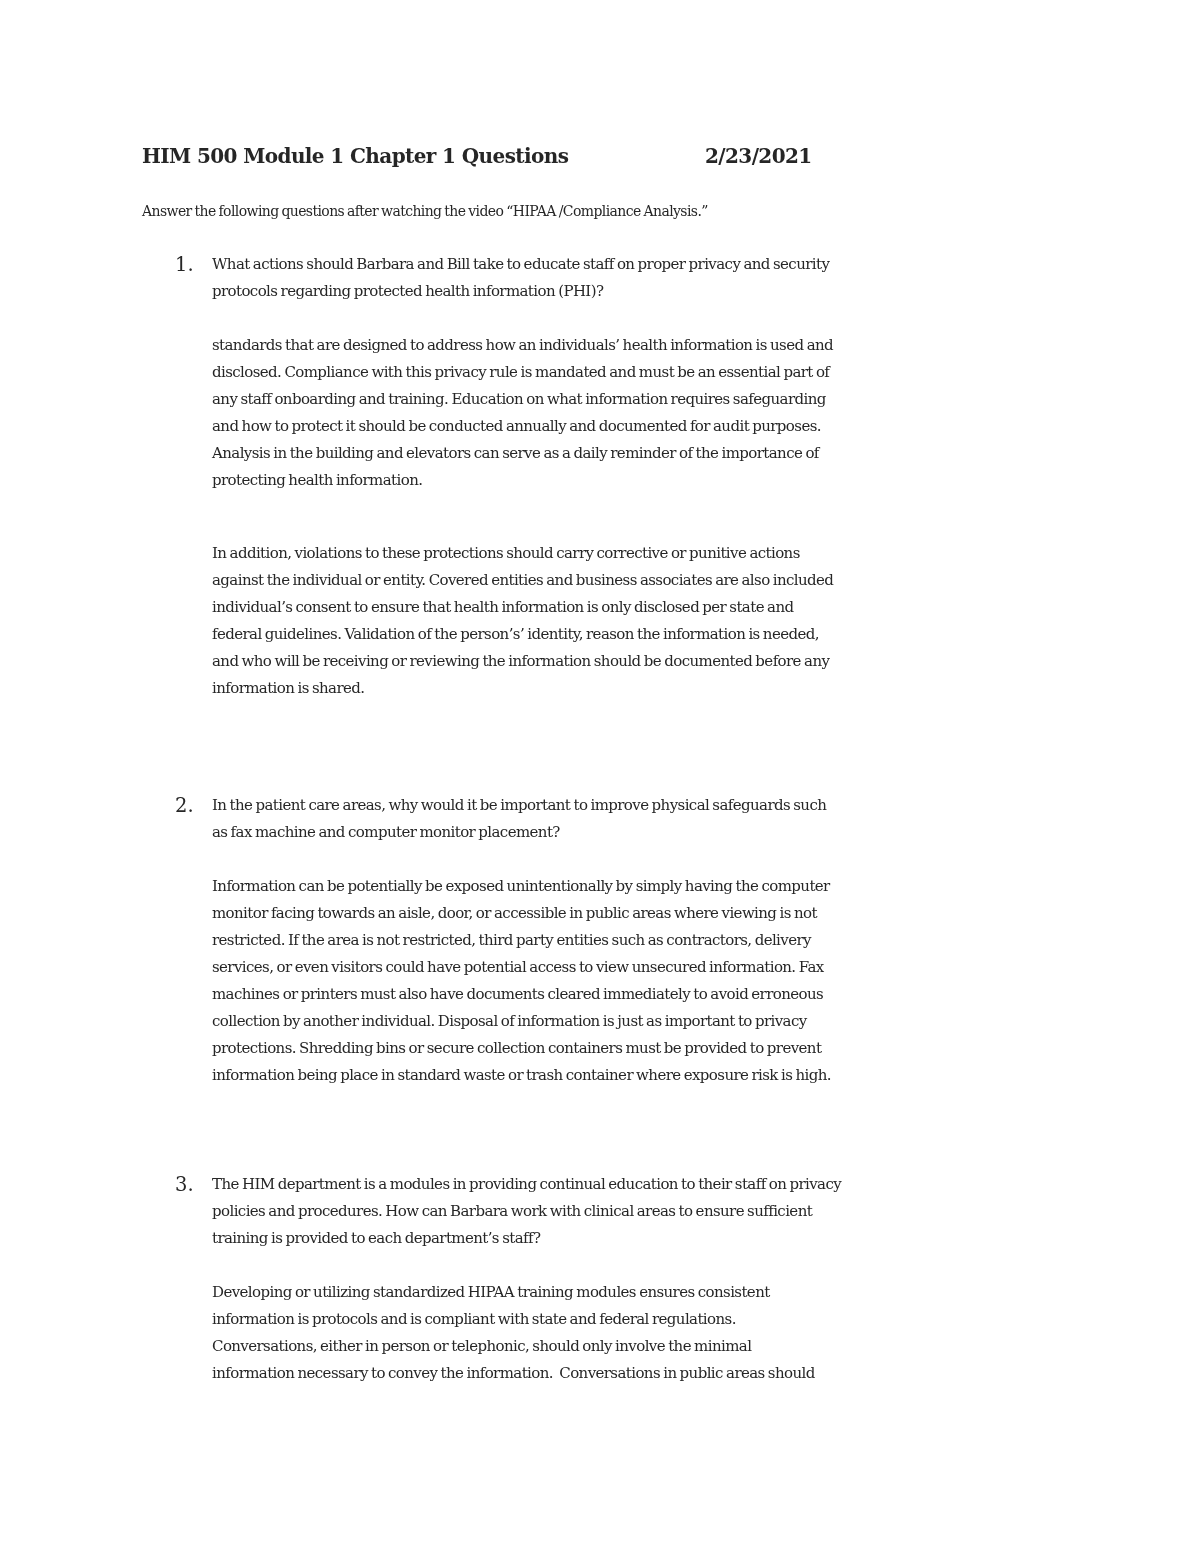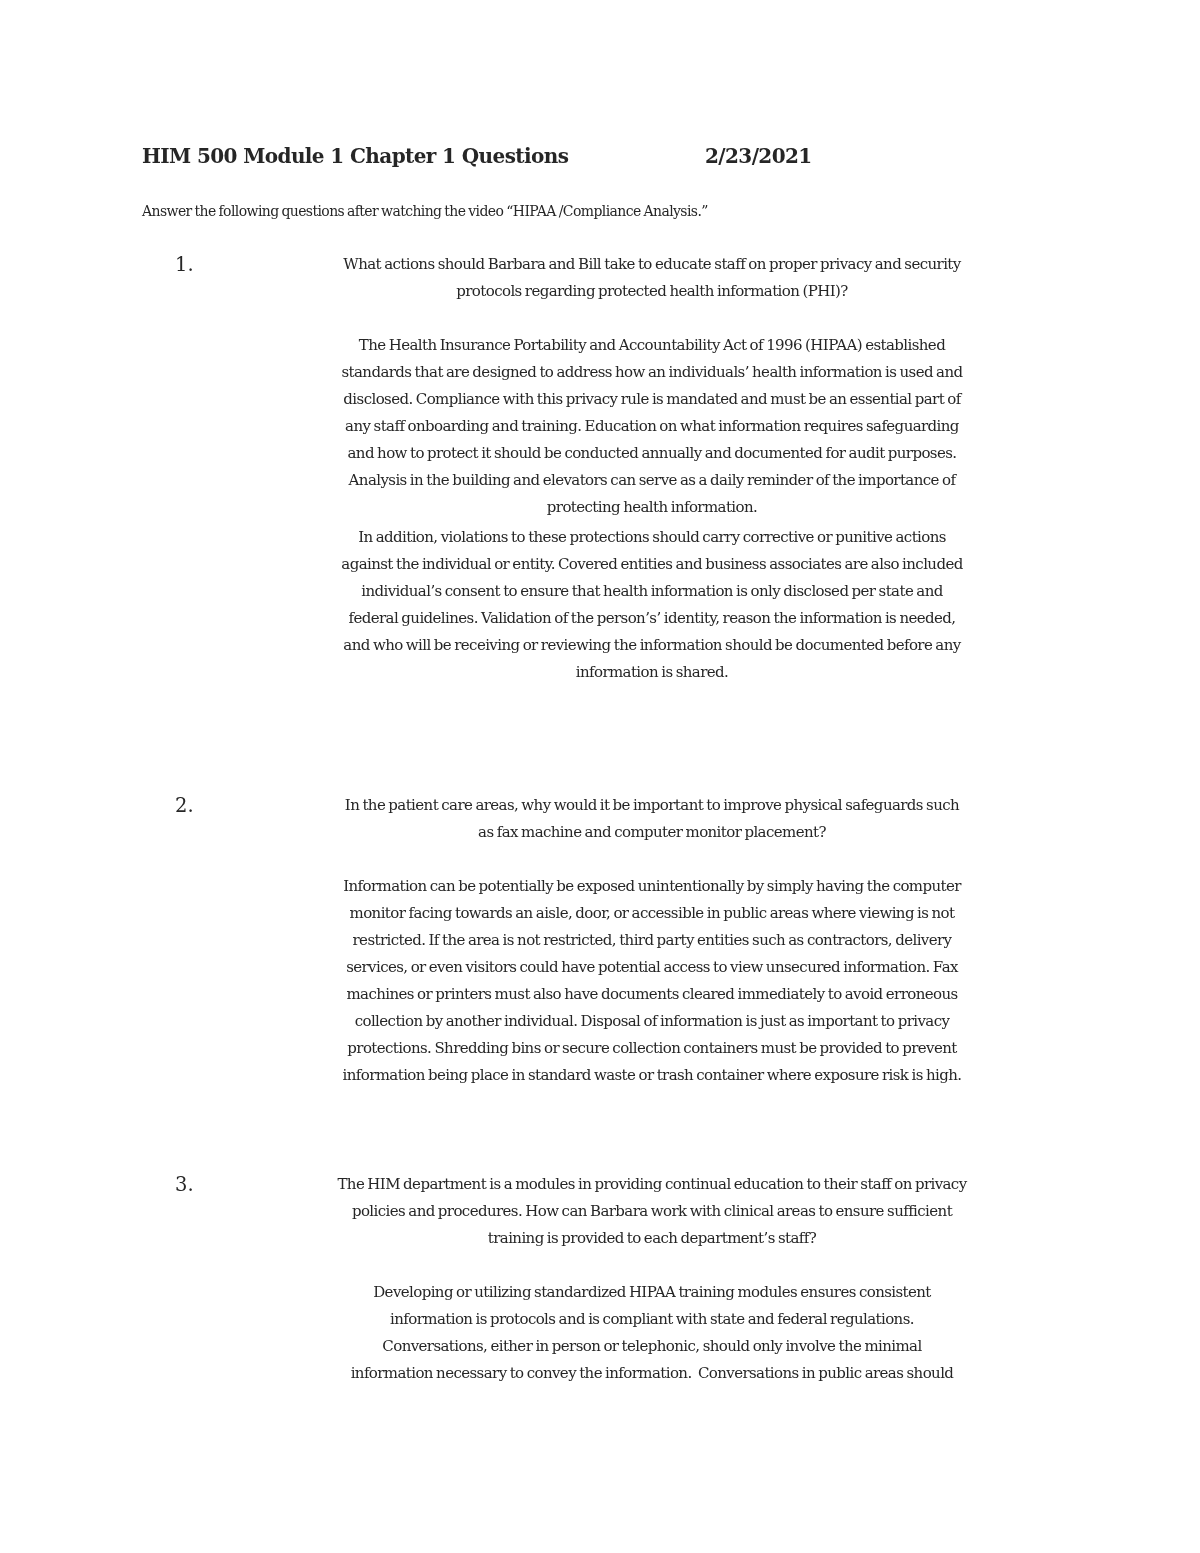--- a/index.html
+++ b/index.html
@@ -14,21 +14,20 @@
       overflow: hidden;
       font-family: "DejaVu Serif", "Liberation Serif", serif;
       color: #262626;
     }
     .page {
       position: absolute;
       left: 0; top: 0;
       width: 1200px;
       height: 1553px;
       background: #ffffff;
-      text-align: center;
     }
     .line {
       position: absolute;
       white-space: pre;
       font-size: 14px;
       line-height: 27px;
       letter-spacing: -0.6px;
       word-spacing: -1px;
     }
     .title {
@@ -78,29 +77,28 @@
   <div class="date">2/23/2021</div>
 
   <div class="line intro">Answer the following questions after watching the video “HIPAA /Compliance Analysis.”</div>
 
   <div class="qnum" style="top:251px;">1.</div>
   <div class="block" style="top:251px;">
     <span class="row">What actions should Barbara and Bill take to educate staff on proper privacy and security</span>
     <span class="row">protocols regarding protected health information (PHI)?</span>
   </div>
   <div class="block" style="top:332px;">
-    <span class="row">The Health Insurance Portability and Accountability Act of 1996 (HIPAA) established</span>
     <span class="row">standards that are designed to address how an individuals’ health information is used and</span>
     <span class="row">disclosed. Compliance with this privacy rule is mandated and must be an essential part of</span>
     <span class="row">any staff onboarding and training. Education on what information requires safeguarding</span>
     <span class="row">and how to protect it should be conducted annually and documented for audit purposes.</span>
     <span class="row">Analysis in the building and elevators can serve as a daily reminder of the importance of</span>
     <span class="row">protecting health information.</span>
   </div>
-  <div class="block" style="top:524px;">
+  <div class="block" style="top:540px;">
     <span class="row">In addition, violations to these protections should carry corrective or punitive actions</span>
     <span class="row">against the individual or entity. Covered entities and business associates are also included</span>
     <span class="row">individual’s consent to ensure that health information is only disclosed per state and</span>
     <span class="row">federal guidelines. Validation of the person’s’ identity, reason the information is needed,</span>
     <span class="row">and who will be receiving or reviewing the information should be documented before any</span>
     <span class="row">information is shared.</span>
   </div>
 
   <div class="qnum" style="top:792px;">2.</div>
   <div class="block" style="top:792px;">

